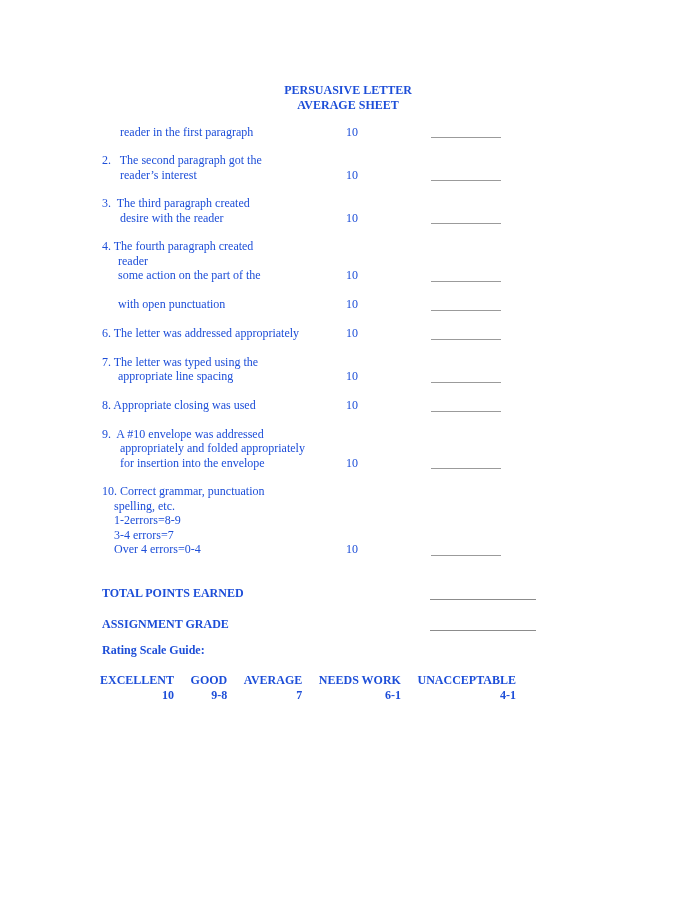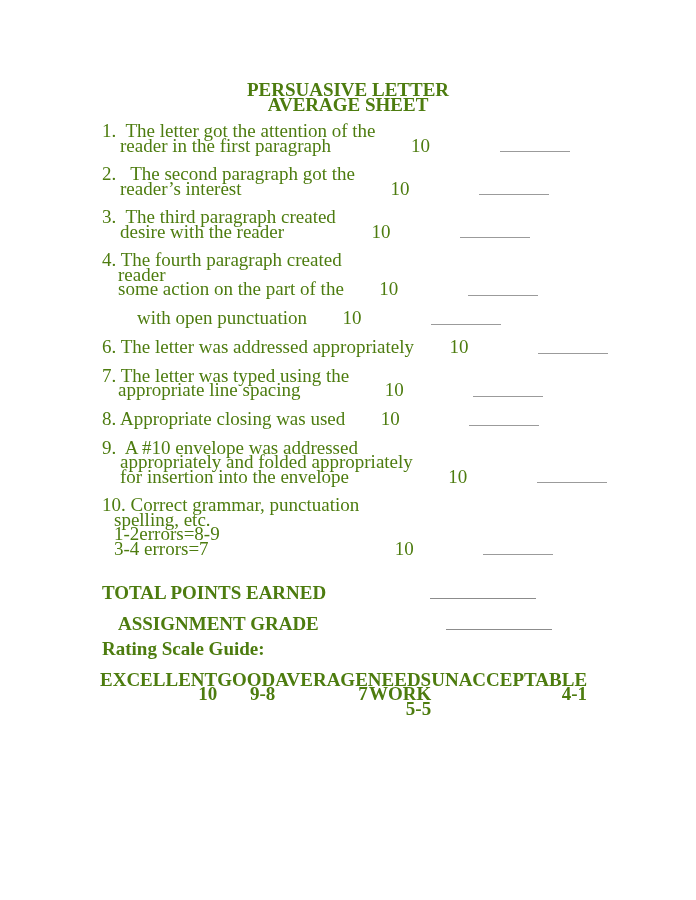--- a/index.html
+++ b/index.html
@@ -1,23 +1,23 @@
 <!DOCTYPE html>
 <html><head>
 <meta charset="utf-8">
 <style>
   html,body { margin:0; padding:0; background:#ffffff; }
   .page {
     position:relative;
     width:696px; height:900px;
     background:#ffffff;
     font-family:"Liberation Serif", serif;
-    font-size:19px;
+    font-size:12px;
     line-height:14.5px;
-    color:#4d7c0f;
+    color:#1d4ed8;
     overflow:hidden;
   }
   .b { font-weight:bold; }
   .title {
     position:absolute; top:83px; left:0; width:696px;
     text-align:center; font-weight:bold;
   }
   .content {
     position:absolute; top:124px; left:102px; width:470px;
   }
@@ -31,21 +31,21 @@
   .c2 { flex:0 0 90px; text-align:center; white-space:nowrap; }
   .c3 { flex:0 0 110px; margin-left:34px; white-space:nowrap; }
   .head-row { margin-bottom:15px; align-items:flex-start; }
   .item-row { margin-bottom:14px; }
   .cline { white-space:pre; }
   .blank-line {
     display:block; width:70px; height:13px;
     border-bottom:1.3px solid #9b9b9b; margin-bottom:1px;
   }
   .total-row { display:flex; align-items:flex-end; margin-top:29px; margin-bottom:16px; }
-  .grade-row { display:flex; align-items:flex-end; margin-bottom:11px;margin-left:16px; }
+  .grade-row { display:flex; align-items:flex-end; margin-bottom:11px; }
   .t-label { flex:0 0 328px; font-weight:bold; }
   .t-line {
     display:inline-block; width:106px; height:13px;
     border-bottom:1.4px solid #8c8c8c; margin-bottom:1px;
   }
   .guide { font-weight:bold; margin-bottom:16px; }
   .scale {
     display:flex; justify-content:space-between;
     width:416px; margin-left:-2px; font-weight:bold;
   }
@@ -61,21 +61,20 @@
     <div>AVERAGE SHEET</div>
   </div>
 
   <div class="content">
 
 
 
     <div id="items">
         <div class="row item-row">
           <div class="c1">
-            <div class="cline">1.  The letter got the attention of the</div>
             <div class="cline" style="padding-left: 18px;">reader in the first paragraph</div>
           </div>
           <div class="c2">10</div>
           <div class="c3">
             <span class="blank-line"></span>
           </div>
         </div>
         <div class="row item-row">
           <div class="c1">
             <div class="cline">2.   The second paragraph got the</div>
@@ -102,21 +101,21 @@
             <div class="cline" style="padding-left: 16px;">reader</div>
             <div class="cline" style="padding-left: 16px;">some action on the part of the</div>
           </div>
           <div class="c2">10</div>
           <div class="c3">
             <span class="blank-line"></span>
           </div>
         </div>
         <div class="row item-row">
           <div class="c1">
-            <div class="cline" style="padding-left: 16px; text-align: right;">with open punctuation</div>
+            <div class="cline" style="padding-left: 16px;">with open punctuation</div>
           </div>
           <div class="c2">10</div>
           <div class="c3">
             <span class="blank-line"></span>
           </div>
         </div>
         <div class="row item-row">
           <div class="c1">
             <div class="cline">6. The letter was addressed appropriately</div>
           </div>
@@ -154,20 +153,21 @@
           <div class="c3">
             <span class="blank-line"></span>
           </div>
         </div>
         <div class="row item-row">
           <div class="c1">
             <div class="cline">10. Correct grammar, punctuation</div>
             <div class="cline" style="padding-left: 12px;">spelling, etc.</div>
             <div class="cline" style="padding-left: 12px;">1-2errors=8-9</div>
             <div class="cline" style="padding-left: 12px;">3-4 errors=7</div>
+            <div class="cline" style="padding-left: 12px;">Over 4 errors=0-4</div>
           </div>
           <div class="c2">10</div>
           <div class="c3">
             <span class="blank-line"></span>
           </div>
         </div>
       </div>
 
     <div class="total-row">
       <div class="t-label">TOTAL POINTS EARNED</div>
@@ -189,21 +189,21 @@
         <div class="scale-cell">
           <div>GOOD</div>
           <div>9-8</div>
         </div>
         <div class="scale-cell">
           <div>AVERAGE</div>
           <div>7</div>
         </div>
         <div class="scale-cell">
           <div>NEEDS WORK</div>
-          <div>5-5</div>
+          <div>6-1</div>
         </div>
         <div class="scale-cell">
           <div>UNACCEPTABLE</div>
           <div>4-1</div>
         </div>
       </div>
 
   </div>
 </div>
 

